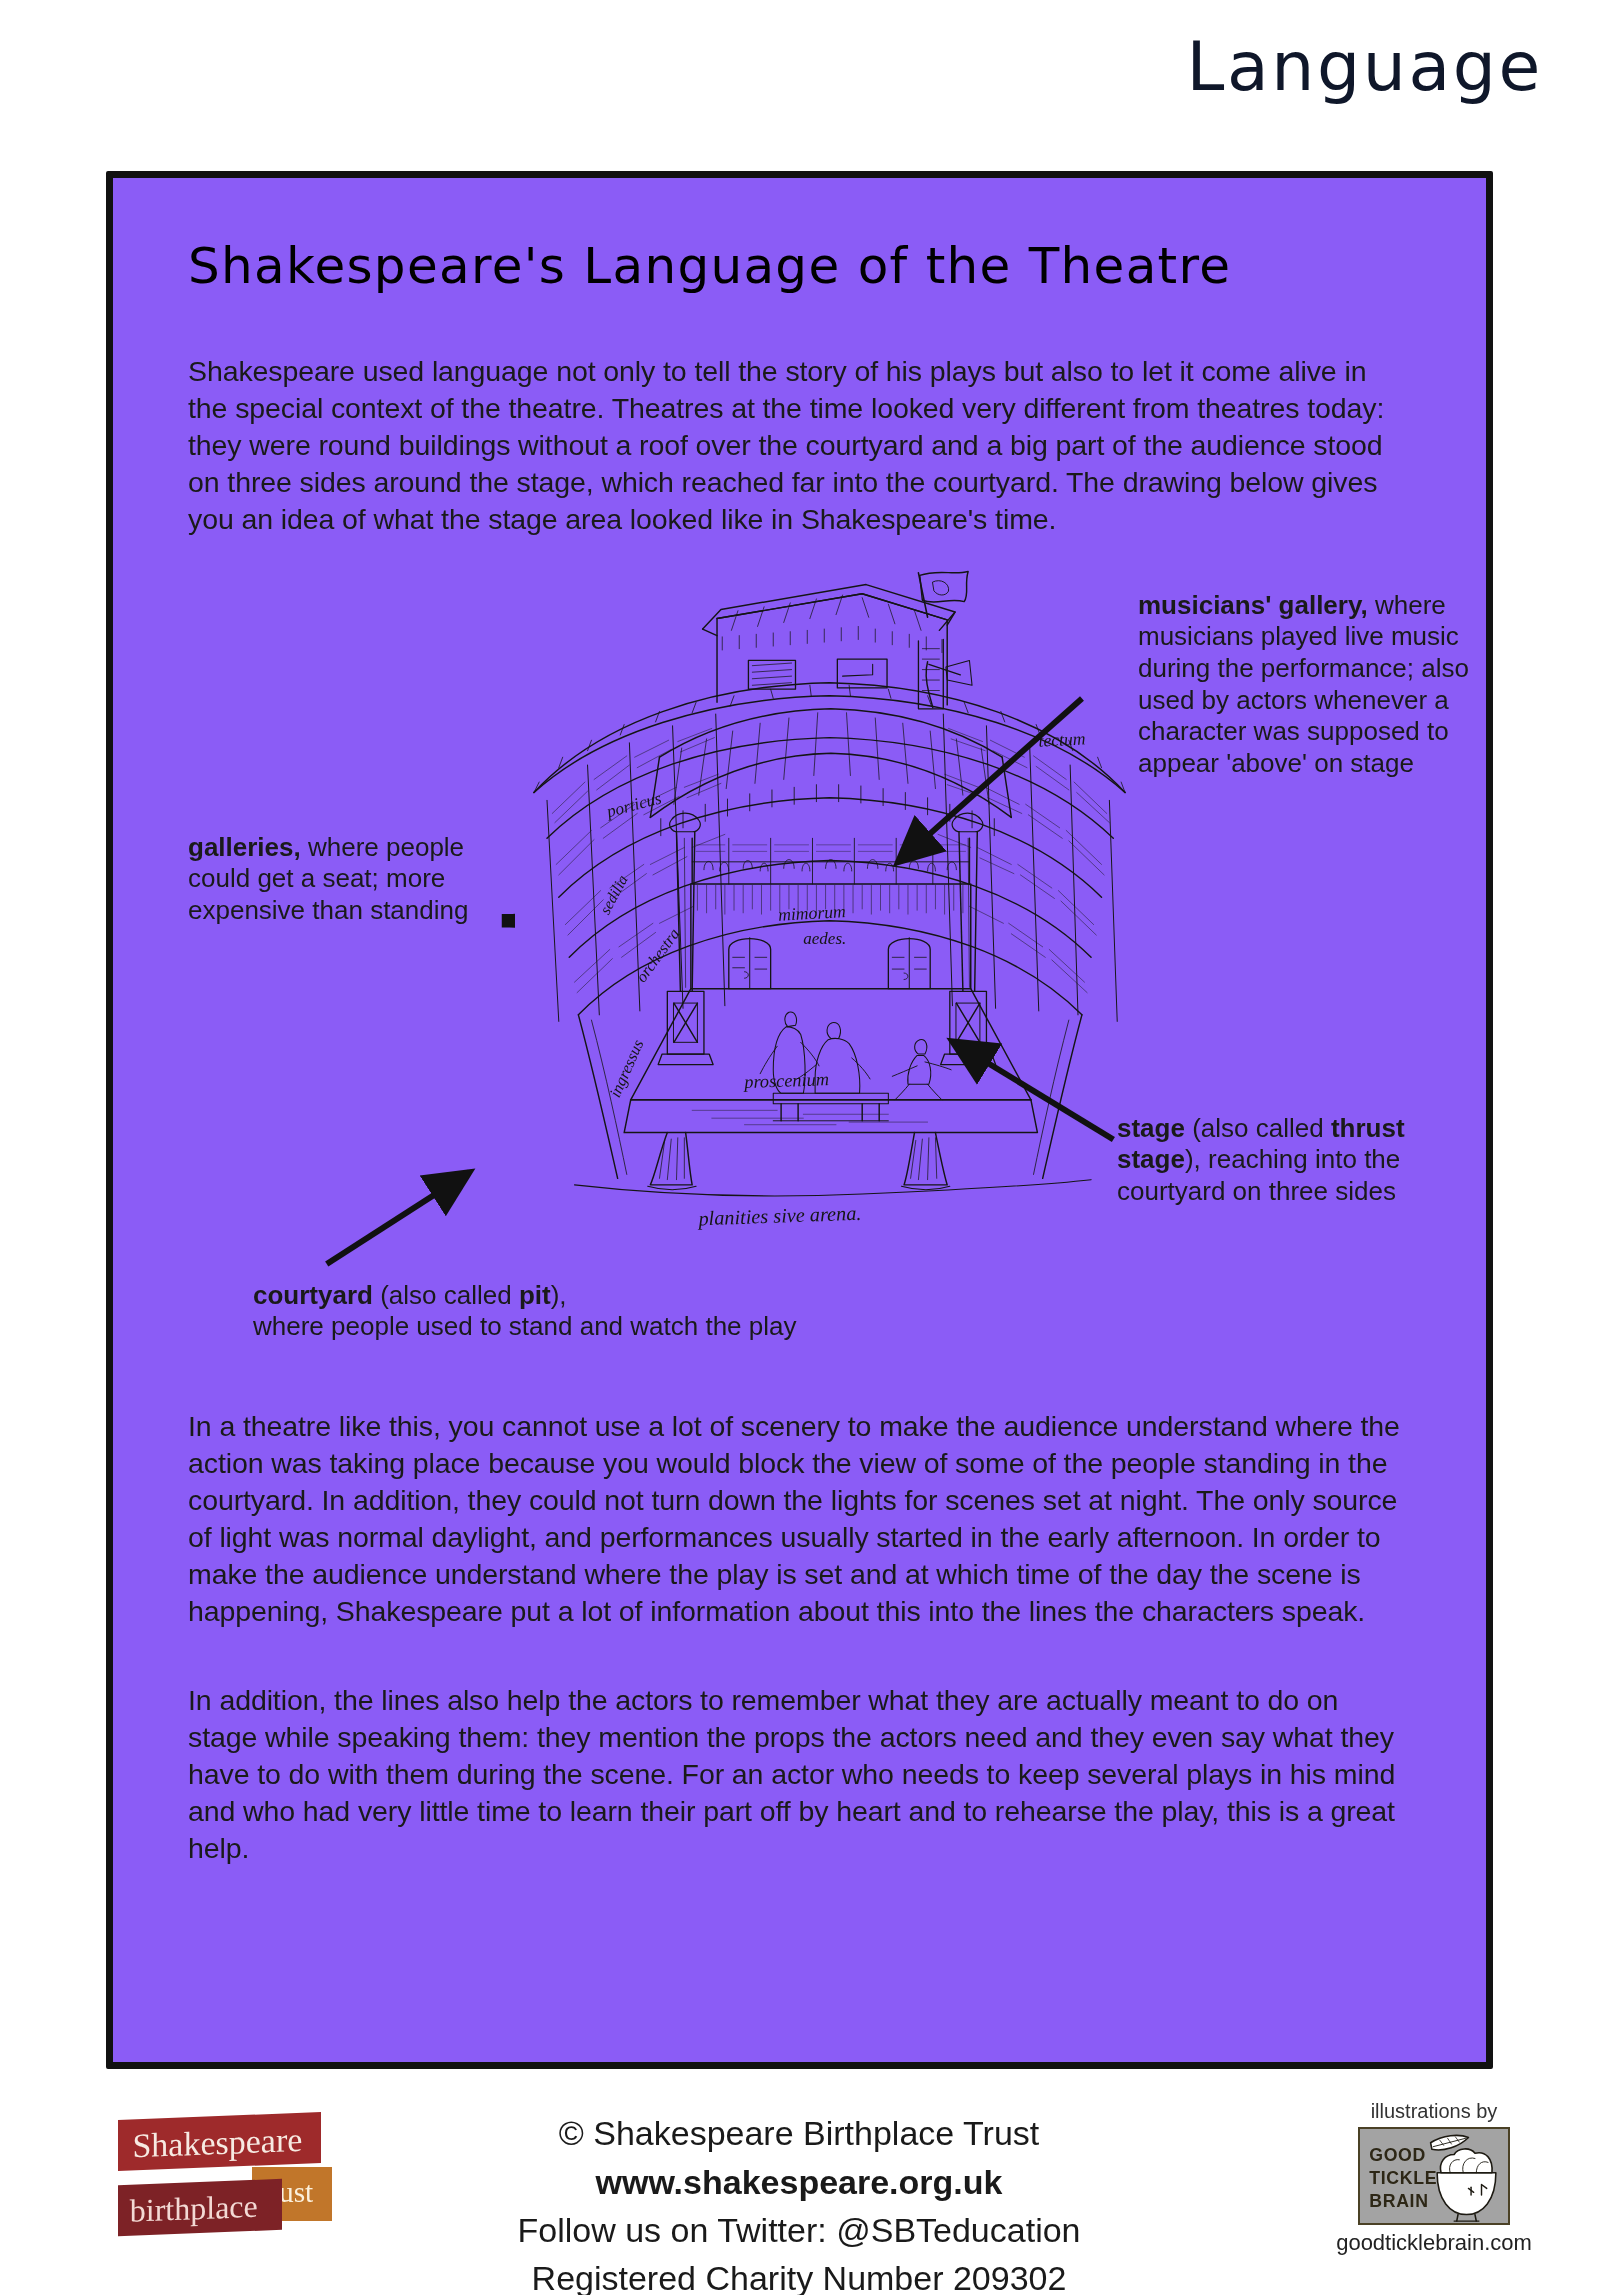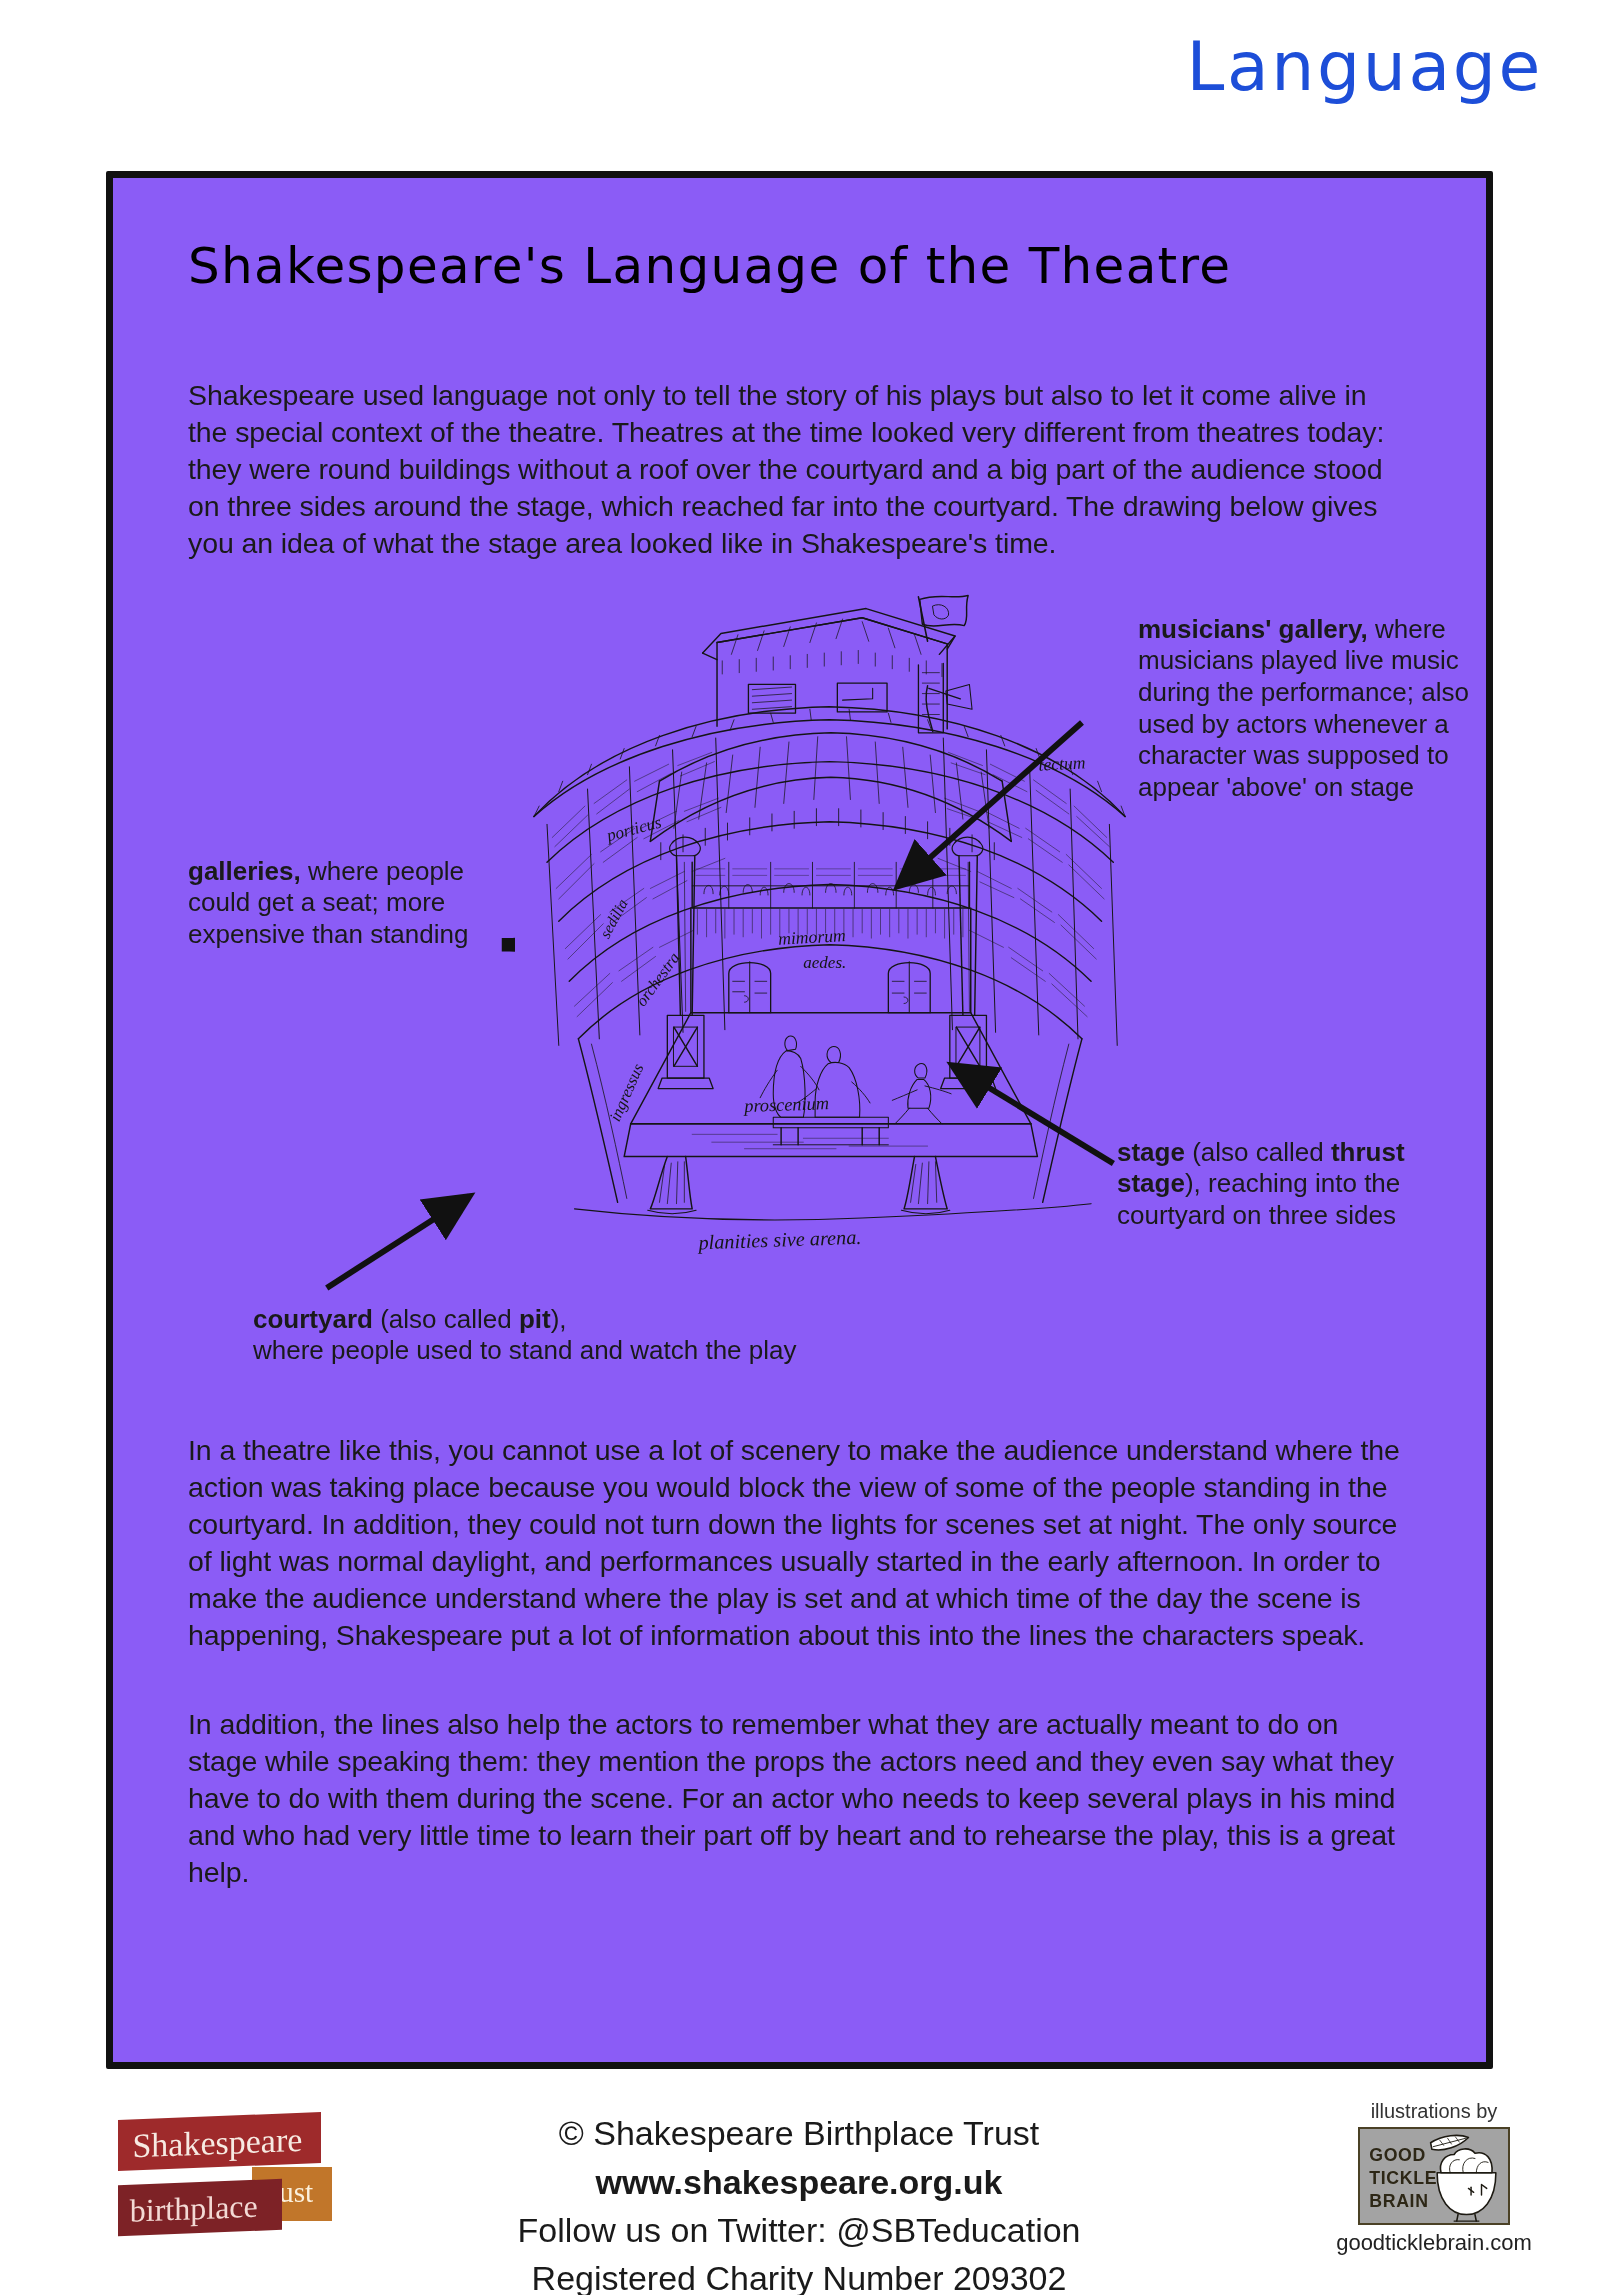--- a/index.html
+++ b/index.html
@@ -7,41 +7,41 @@
     width:1622px;height:2295px;position:relative;overflow:hidden;
     font-family:"Liberation Sans", sans-serif;color:#111;
   }
   
   .page-header{
     position:absolute;top:33px;right:79px;width:589px;
     text-align:right;
   }
   .header-title{
     font-size:68px;line-height:1.0;font-weight:400;letter-spacing:2.6px;
-    font-family:"DejaVu Sans", sans-serif;color:#1d4ed8;
+    font-family:"DejaVu Sans", sans-serif;color:#0f172a;
   }
   
   .sheet-frame{
     position:absolute;left:106px;top:171px;width:1387px;height:1898px;
     border:7.2px solid #111;border-radius:2px;
     box-sizing:border-box;background:#8b5cf6;
   }
   .sheet-inner{position:absolute;left:75px;top:59px;width:1250px;height:1793px;}
 
   .sheet-title{
     font-family:"DejaVu Sans", sans-serif;
     font-size:50px;letter-spacing:1.3px;color:#000;font-weight:400;
     margin:0 0 0 0;white-space:nowrap;
   }
 
   .body-par{
     font-size:28.5px;line-height:1.30;color:#1a1a1a;margin:0;
     letter-spacing:-0.1px;
   }
-  #intro-paragraph{margin-top:82px;width:1217px;}
+  #intro-paragraph{margin-top:58px;width:1217px;}
   #closing-par-1{width:1217px;}
   #closing-par-2{width:1217px;margin-top:52px;}
 
   
   .figure-region{position:relative;width:1250px;height:851px;margin-top:18.3px;}
 
   .callout{position:absolute;font-size:26px;line-height:1.22;color:#1a1a1a;}
   .callout b{font-weight:700;}
 
   #callout-galleries{left:0px;top:275px;width:281px;}

